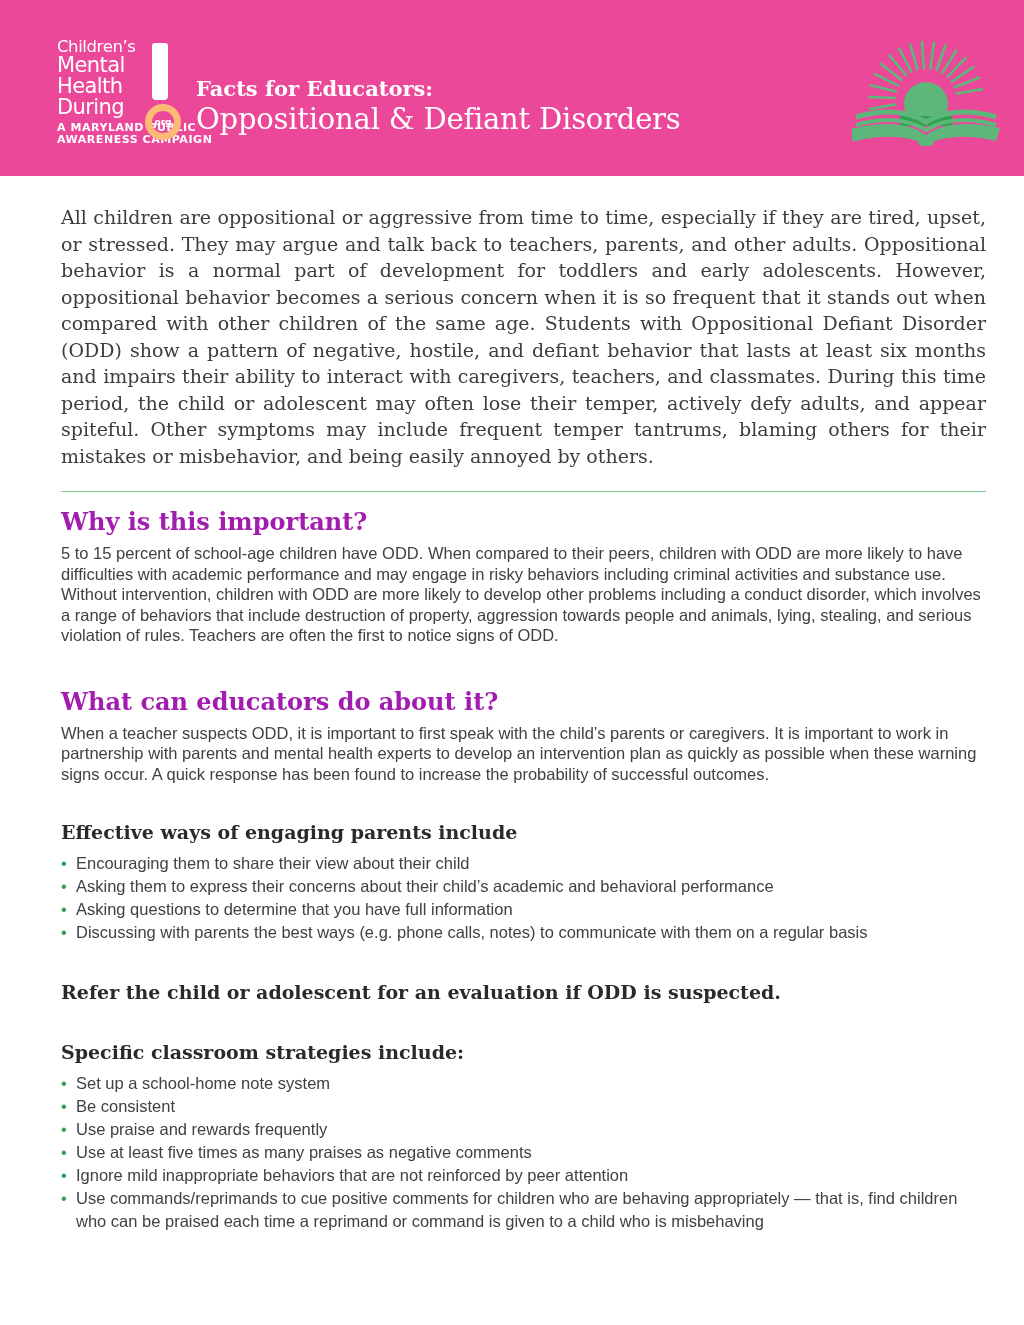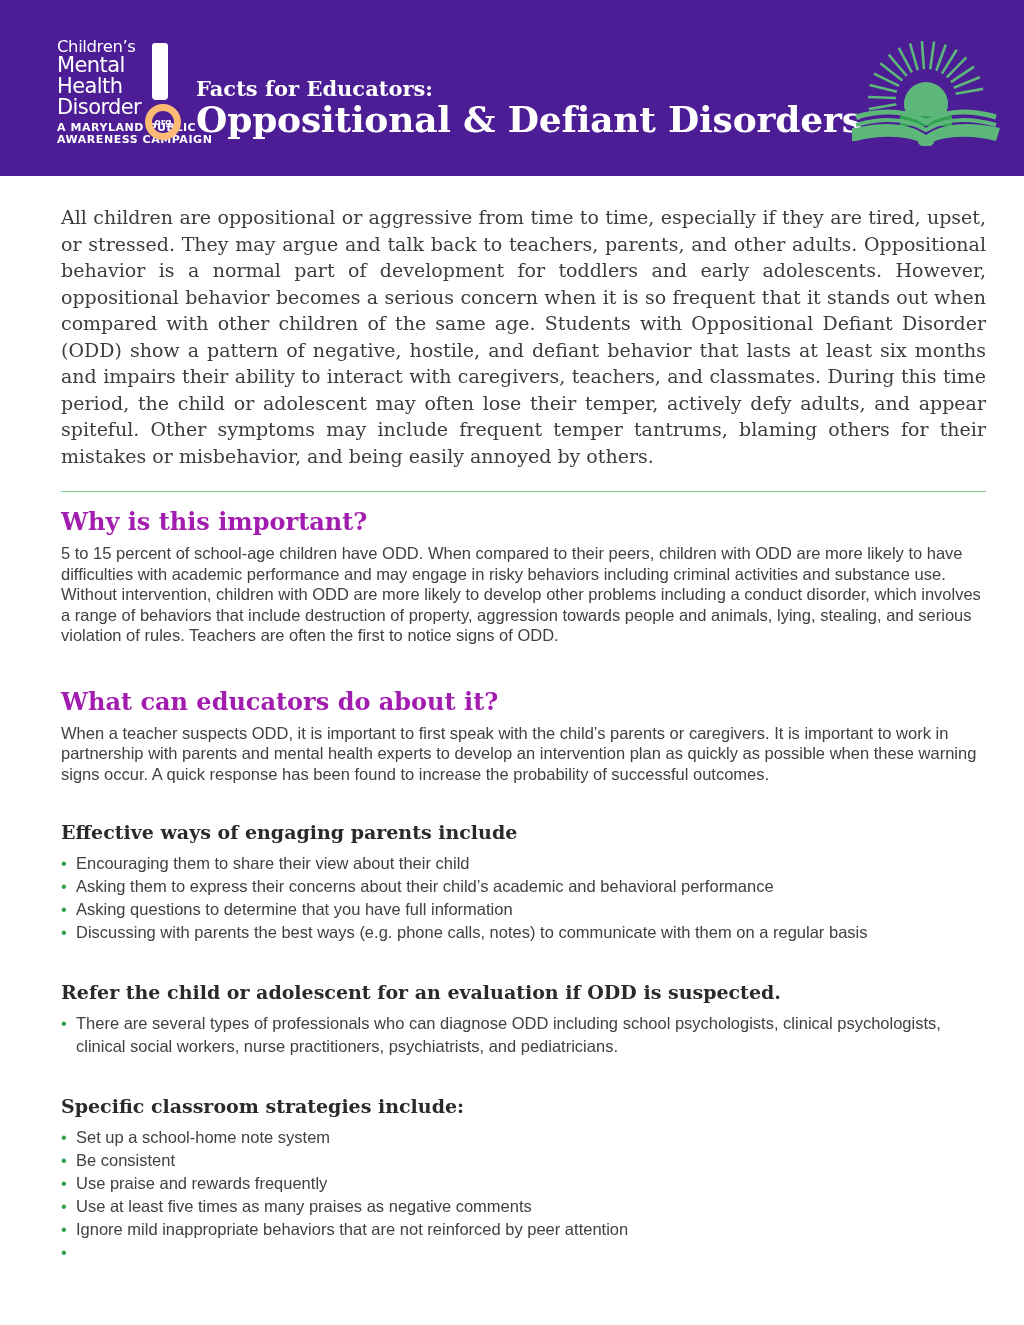--- a/index.html
+++ b/index.html
@@ -1,37 +1,37 @@
 <!DOCTYPE html>
 <html lang="en"><head>
 <meta charset="utf-8">
 <style>
   html,body { margin:0; padding:0; background:#ffffff; }
   .page { position:relative; width:1024px; height:1325px; background:#ffffff; overflow:hidden; }
 
   
-  .header { position:relative; width:100%; height:176px; background:#4c1d95; }
+  .header { position:relative; width:100%; height:176px; background:#ec4899; }
 
   .logo { position:absolute; left:57px; top:38px; width:130px; color:#ffffff;
           font-family:"DejaVu Sans", sans-serif; }
   .logo .l1 { font-size:16.5px; line-height:17px; letter-spacing:-0.4px; }
   .logo .l2 { font-size:21px;  line-height:21px; letter-spacing:-0.6px; }
   .logo-bang { position:absolute; left:95px; top:5px; width:16px; height:57px;
                background:#ffffff; border-radius:3px 3px 4px 4px; }
   .logo-org { position:absolute; left:88px; top:66px; width:22px; height:22px;
               border:7px solid #fdba74; border-radius:50%;
               display:flex; align-items:center; justify-content:center;
               font-size:9px; font-weight:bold; color:#ffffff; }
   .logo-tagline { margin-top:5px; font-size:11px; font-weight:bold;
                   letter-spacing:0.55px; line-height:10.5px; white-space:nowrap; }
 
   .title-block { position:absolute; left:196px; top:76px; color:#ffffff;
                  font-family:"DejaVu Serif", serif; }
   .kicker { font-size:21px; font-weight:bold; line-height:25px; }
-  .page-title { font-size:36px; font-weight:bold; line-height:36px; letter-spacing:-0.2px; }
+  .page-title { font-size:29px; font-weight:normal; line-height:36px; letter-spacing:-0.2px; }
 
   .book-icon { position:absolute; right:16px; top:24px; }
 
   
   .content { padding:28px 38px 0 61px; }
 
   .intro { margin:0; font-family:"DejaVu Serif", serif; font-size:19px;
            line-height:26.5px; color:#3d3d3d; text-align:justify; hyphens:auto; }
 
   .divider { border:none; border-top:1px solid #7cc492; margin:22px 0 0 0; }
@@ -57,21 +57,21 @@
 <body>
 
 <div class="page">
 
   <header class="header">
 
     <div class="logo">
       <div class="l1">Children’s</div>
       <div class="l2">Mental</div>
       <div class="l2">Health</div>
-      <div class="l2">Disorder</div>
+      <div class="l2">During</div>
       <div class="logo-bang"></div>
       <div class="logo-org">org</div>
       <div class="logo-tagline">A MARYLAND PUBLIC</div>
       <div class="logo-tagline" style="margin-top:1px;">AWARENESS CAMPAIGN</div>
     </div>
 
     <div class="title-block">
       <div class="kicker">Facts for Educators:</div>
       <div class="page-title">Oppositional &amp; Defiant Disorders</div>
     </div>
@@ -125,31 +125,28 @@
       <ul class="bullets">
         <li><span class="dot"></span><span>Encouraging them to share their view about their child</span></li>
         <li><span class="dot"></span><span>Asking them to express their concerns about their child’s academic and behavioral performance</span></li>
         <li><span class="dot"></span><span>Asking questions to determine that you have full information</span></li>
         <li><span class="dot"></span><span>Discussing with parents the best ways (e.g. phone calls, notes) to communicate with them on a regular basis</span></li>
       </ul>
     </section>
 
     <section>
       <h3 class="h-sub">Refer the child or adolescent for an evaluation if ODD is suspected.</h3>
-      <ul class="bullets">
-        <li><span class="dot"></span><span>There are several types of professionals who can diagnose ODD including school psychologists, clinical psychologists, clinical social workers, nurse practitioners, psychiatrists, and pediatricians.</span></li>
-      </ul>
     </section>
 
     <section>
       <h3 class="h-sub">Specific classroom strategies include:</h3>
       <ul class="bullets">
         <li><span class="dot"></span><span>Set up a school-home note system</span></li>
         <li><span class="dot"></span><span>Be consistent</span></li>
         <li><span class="dot"></span><span>Use praise and rewards frequently</span></li>
         <li><span class="dot"></span><span>Use at least five times as many praises as negative comments</span></li>
         <li><span class="dot"></span><span>Ignore mild inappropriate behaviors that are not reinforced by peer attention</span></li>
-        <li><span class="dot"></span></li>
+        <li><span class="dot"></span><span>Use commands/reprimands to cue positive comments for children who are behaving appropriately — that is, find children who can be praised each time a reprimand or command is given to a child who is misbehaving</span></li>
       </ul>
     </section>
 
   </main>
 </div>
 
 </body></html>

